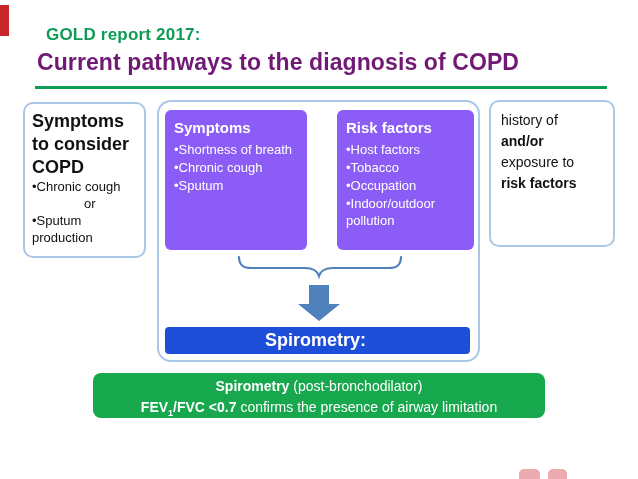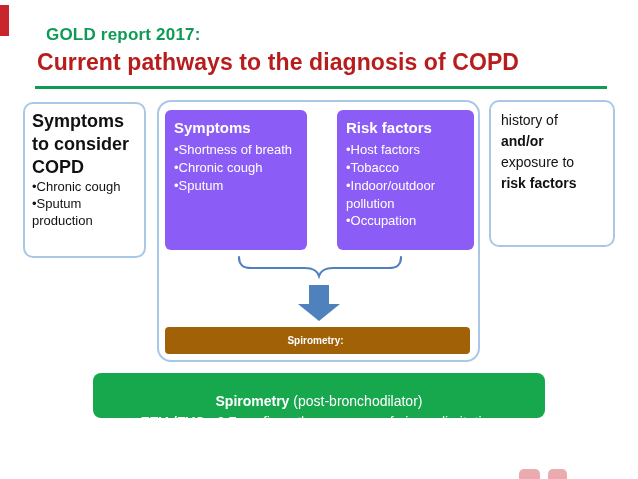--- a/index.html
+++ b/index.html
@@ -3,21 +3,21 @@
 <meta charset="utf-8">
 <style>
   html,body { margin:0; padding:0; background:#ffffff; }
   .slide {
     position:relative; width:638px; height:479px; background:#ffffff;
     overflow:hidden; font-family:"Liberation Sans", sans-serif; color:#111;
   }
   .red-bar { position:absolute; left:0; top:5px; width:9px; height:31px; background:#c9252c; }
 
   .kicker { position:absolute; left:38px; top:25px; font-size:17px; font-weight:bold; color:#0f9b55; letter-spacing:.2px;margin-left:8px; }
-  .title  { position:absolute; left:37px; top:49px; font-size:23px; font-weight:bold; color:#b91c1c; letter-spacing:.1px; white-space:nowrap; }
+  .title  { position:absolute; left:37px; top:49px; font-size:23px; font-weight:bold; color:#701a75; letter-spacing:.1px; white-space:nowrap; }
   .rule   { position:absolute; left:35px; top:86px; width:572px; height:3px; background:#0f9b55; }
 
   .outline-box {
     position:absolute; background:#fff; border:2px solid #a9c7e7;
     border-radius:10px; box-sizing:border-box;
   }
   .left-box  { left:23px; top:102px; width:123px; height:156px; padding:6px 7px; font-size:13px; line-height:1.3; }
   .left-box .h { font-weight:bold; font-size:18px; line-height:1.28; }
   .or-line { padding-left:52px; }
 
@@ -28,31 +28,31 @@
     padding:8px 9px; font-size:13px; line-height:1.38; box-sizing:border-box;
   }
   .blue-box .h { font-weight:bold; font-size:15px; margin-bottom:2px; }
   .symptoms-box { left:6px;   top:8px; width:142px; height:140px; }
   .risk-box     { left:178px; top:8px; width:137px; height:140px; }
 
   .connector { position:absolute; left:0; top:0; width:323px; height:262px; pointer-events:none; }
 
   .spiro-bar {
     position:absolute; left:6px; top:225px; width:305px; height:27px;
-    background:#a16207; border-radius:4px; color:#fff; font-size:10px;
+    background:#1d4ed8; border-radius:4px; color:#fff; font-size:18px;
     display:flex; align-items:center; justify-content:center; white-space:nowrap;
   }
   .spiro-bar b { margin-right:4px; }
 
   .right-box { left:489px; top:100px; width:126px; height:147px; padding:8px 10px; font-size:14px; line-height:1.5; }
 
   .bottom-box {
     position:absolute; left:93px; top:373px; width:452px; height:45px;
     background:#17a74d; border-radius:8px; color:#fff; font-size:14px;
-    text-align:center; line-height:1.48; padding-top:18px; box-sizing:border-box;
+    text-align:center; line-height:1.48; padding-top:3px; box-sizing:border-box;
   }
   .bottom-box sub { font-size:9px; }
 
   .logo-frag { position:absolute; background:rgba(201,37,44,.38); border-radius:5px 5px 0 0; }
   .frag-a { left:519px; top:469px; width:21px; height:10px; }
   .frag-b { left:548px; top:469px; width:19px; height:10px; }
   .frag-line { position:absolute; top:476px; height:2px; background:#eba9ad; border-radius:1px; }
   .frag-line-a { left:519px; width:21px; }
   .frag-line-b { left:548px; width:19px; }
 </style>
@@ -63,38 +63,39 @@
 
   <div class="red-bar"></div>
 
   <div class="kicker">GOLD report 2017:</div>
   <div class="title">Current pathways to the diagnosis of COPD</div>
   <div class="rule"></div>
 
   <div class="outline-box left-box">
     <div class="h">Symptoms to consider COPD</div>
     <div>•Chronic cough</div>
+    <div class="or-line">or</div>
     <div>•Sputum production</div>
   </div>
 
   <div class="outline-box main-box">
 
     <div class="blue-box symptoms-box">
       <div class="h">Symptoms</div>
       <div>•Shortness of breath</div>
       <div>•Chronic cough</div>
       <div>•Sputum</div>
     </div>
 
     <div class="blue-box risk-box">
       <div class="h">Risk factors</div>
       <div>•Host factors</div>
       <div>•Tobacco</div>
+      <div>•Occupation</div>
       <div>•Indoor/outdoor pollution</div>
-      <div>•Occupation</div>
     </div>
 
     <svg class="connector" viewBox="0 0 323 262">
       <path d="M80 155 C80 163 84 166 92 166 L146 166 C154 166 158 168 160 174 C162 168 166 166 174 166 L230 166 C238 166 242 163 242 155" fill="none" stroke="#4f81bd" stroke-width="2.2" stroke-linecap="round"></path>
       <path d="M150 183 L170 183 L170 202 L181 202 L160 219 L139 202 L150 202 Z" fill="#4f81bd"></path>
     </svg>
 
     <div class="spiro-bar">
       <b>Spirometry:</b>
     </div>

